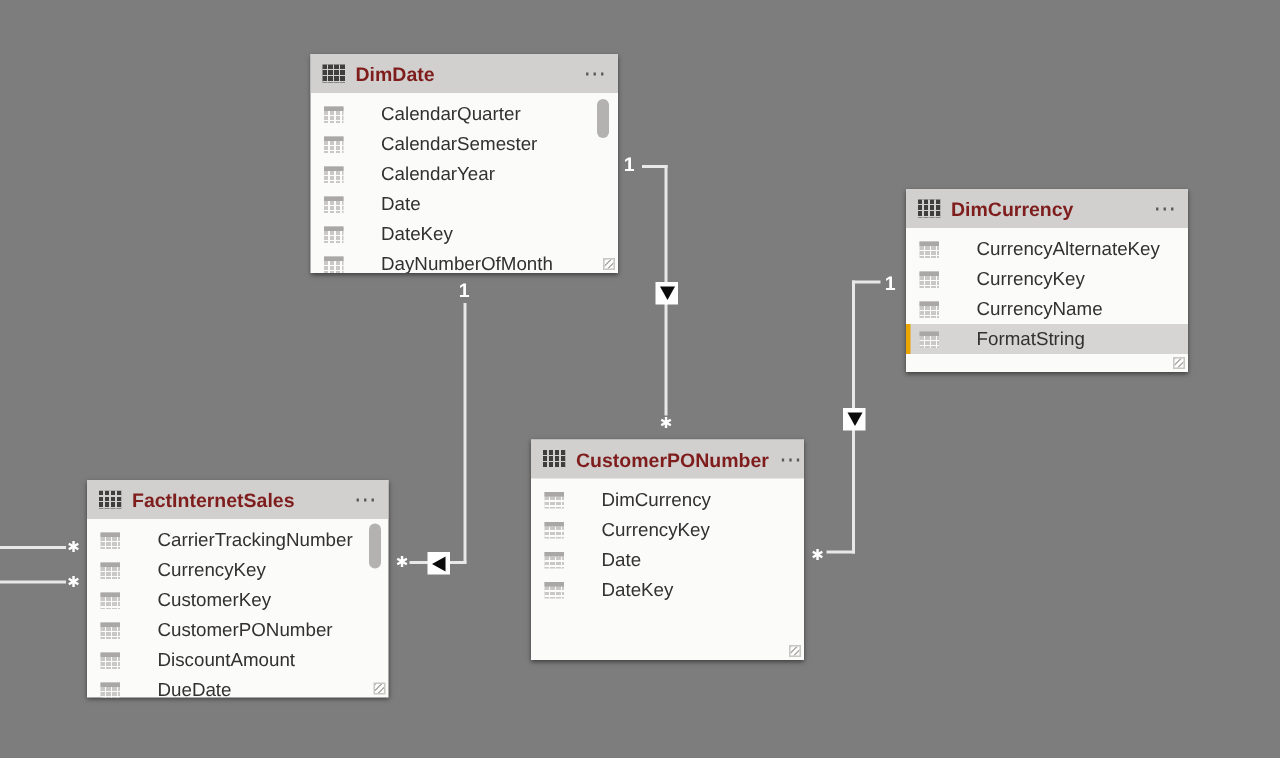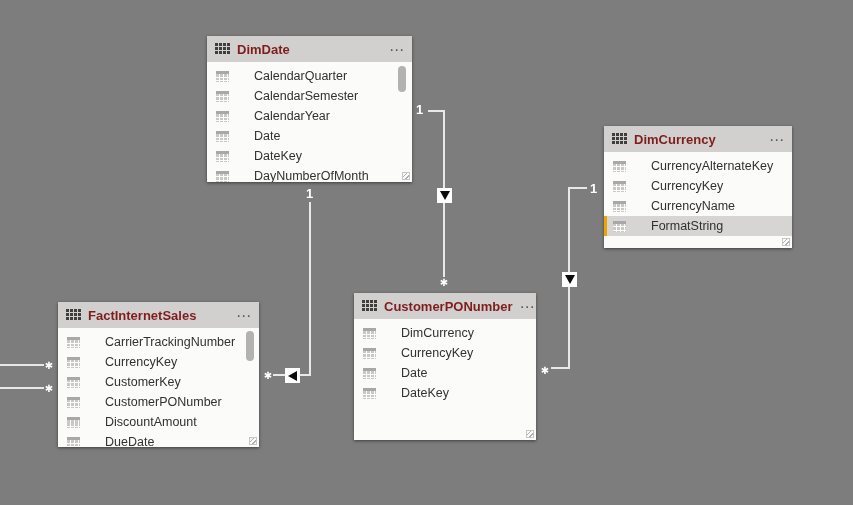--- a/index.html
+++ b/index.html
@@ -263,21 +263,21 @@
       </div>
         <div class="field-row selected">
         <span class="accent-bar"></span>
         <span class="grid-icon field-grid-icon"></span>
         <span class="field-label">FormatString</span>
       </div>
       </div>
 
     <div class="resize-handle"></div>
   </div>
-    <div class="table-card" style="left: 58px; top: 302px; width: 201px; height: 145px;">
+    <div class="table-card" style="left: 58px; top: 320px; width: 201px; height: 145px;">
     <div class="table-header">
       <span class="grid-icon header-grid-icon"></span>
       <span class="table-title">FactInternetSales</span>
       <span class="ellipsis">⋯</span>
     </div>
     <div class="table-body">
 
     <div class="field-row">
 
         <span class="grid-icon field-grid-icon"></span>

